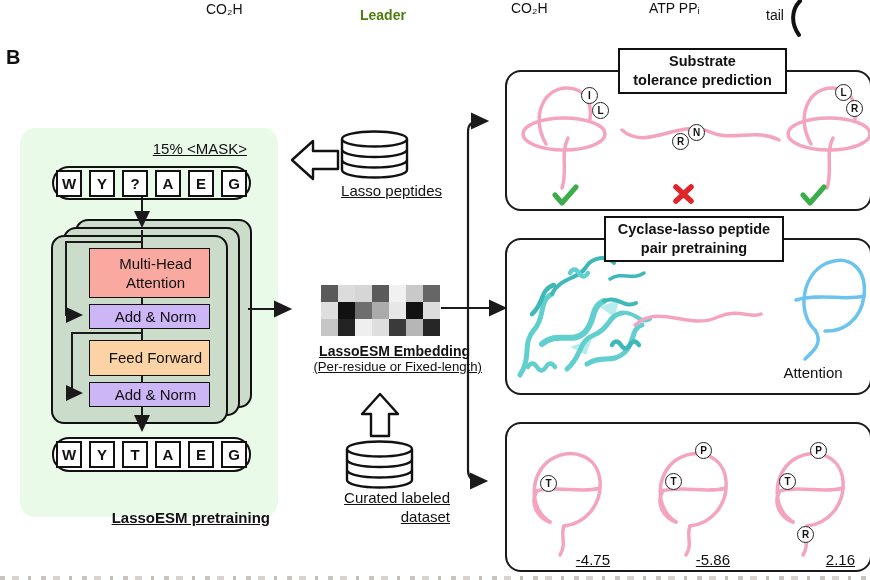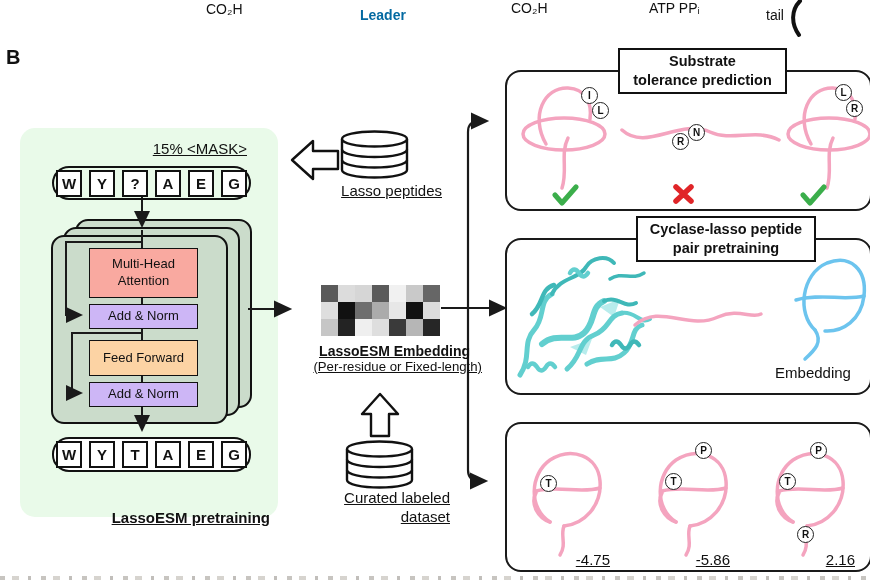--- a/index.html
+++ b/index.html
@@ -1,29 +1,29 @@
 <!DOCTYPE html>
 <html><head>
 <meta charset="utf-8">
 <style>
   html,body{margin:0;padding:0;background:#fff;}
   #canvas{position:relative;width:870px;height:580px;background:#ffffff;overflow:hidden;
           font-family:"Liberation Sans", sans-serif;color:#111;}
   .abs{position:absolute;}
   .ctr{text-align:right;text-decoration:underline;}
   .bold{font-weight:bold;}
-  .gray{color:#0369a1;}
+  .gray{color:#4d7c0f;}
   svg{display:block;}
   .layer1{z-index:1;} .layer2{z-index:2;} .layer3{z-index:3;}
 
   
   .panel{border-radius:15px;}
   .stackblock{width:173px;height:185px;border:2px solid #111;border-radius:13px;}
   .innerblock{border:1.8px solid #111;display:flex;align-items:center;justify-content:center;
-              text-align:center;font-size:13px;line-height:1.3;}
+              text-align:center;font-size:15px;line-height:1.3;padding-left:12px;}
   .pill{border:2.2px solid #111;border-radius:17px;display:flex;align-items:center;
         justify-content:center;gap:7px;background:transparent;}
   .token{width:22px;height:23px;border:2px solid #111;background:#fff;display:flex;
          align-items:center;justify-content:center;font-size:15px;font-weight:600;}
 
   
   .hgrid{display:grid;grid-template-columns:repeat(7,17px);grid-auto-rows:17px;}
 
   
   .predbox{background:#fff;border:2.2px solid #1a1a1a;border-radius:16px;width:363px;}
@@ -190,21 +190,21 @@
     <path d="M28 66 C12 38 26 9 50 10 C68 11 74 25 72 41" fill="none" stroke-width="3.5" stroke-linecap="round" stroke="#f4a4bf"></path>
     <path d="M50 60 C42 76 50 92 44 110" fill="none" stroke-width="3.5" stroke-linecap="round" stroke="#f4a4bf"></path>
   </svg>
   <div class="abs clabel layer3" style="left:835px;top:84px;">L</div>
   <div class="abs clabel layer3" style="left:846px;top:100px;">R</div>
   <svg class="abs layer3" style="left:800px;top:184px;" width="27" height="22" viewBox="0 0 27 22">
     <path d="M3 11 L10 19 L24 3" fill="none" stroke-width="5" stroke-linecap="round" stroke-linejoin="round" stroke="#3bae4b"></path>
   </svg>
 
   <div class="abs predbox layer1" style="left:505px;top:238px;height:153px;"></div>
-  <div class="abs titlebox layer3" style="left:636px;top:216px;width:168px;text-align:center;">
+  <div class="abs titlebox layer3" style="left:604px;top:216px;width:168px;text-align:center;">
     <div>Cyclase-lasso peptide</div>
     <div>pair pretraining</div>
   </div>
 
   <svg class="abs layer2" style="left:512px;top:249px;" width="145" height="140" viewBox="0 0 145 140">
     <polygon points="58,98 80,90 74,106" fill="#b8ecec"></polygon>
     <polygon points="88,58 108,50 102,68" fill="#b8ecec"></polygon>
     <path d="M8 126 C20 108 10 94 22 81 C34 68 26 52 40 45" fill="none" stroke-width="5" stroke-linecap="round" stroke="#62cfcf"></path>
     <path d="M40 45 C48 28 68 30 74 18 C80 8 95 6 102 14" fill="none" stroke-width="4" stroke-linecap="round" stroke="#3fb8b8"></path>
     <path d="M30 95 C45 82 60 95 72 84 C84 73 78 58 92 52" fill="none" stroke-width="6" stroke-linecap="round" stroke="#62cfcf"></path>
@@ -221,21 +221,21 @@
 
   <svg class="abs layer2" style="left:630px;top:295px;" width="135" height="40" viewBox="0 0 135 40">
     <path d="M5 30 C30 8 58 36 88 22 C108 13 122 24 131 19" fill="none" stroke-width="3.5" stroke-linecap="round" stroke="#f4a4bf"></path>
   </svg>
 
   <svg class="abs layer2" style="left:793px;top:250px;" width="78" height="112" viewBox="0 0 78 112">
     <path d="M22 80 C4 64 8 24 34 13 C58 4 74 20 71 46 C68 70 50 82 32 81" fill="none" stroke-width="3.5" stroke-linecap="round" stroke="#6cc4ee"></path>
     <path d="M3 50 C26 43 52 51 71 46" fill="none" stroke-width="3.5" stroke-linecap="round" stroke="#6cc4ee"></path>
     <path d="M22 80 C30 92 22 100 12 109" fill="none" stroke-width="3.5" stroke-linecap="round" stroke="#6cc4ee"></path>
   </svg>
-  <div class="abs vlabel layer3" style="left:755px;top:364px;width:116px;text-align:center;">Embedding</div>
+  <div class="abs vlabel layer3" style="left:755px;top:364px;width:116px;text-align:center;">Attention</div>
 
   <div class="abs predbox layer1" style="left:505px;top:422px;height:146px;"></div>
 
   <svg class="abs layer2" style="left:522px;top:436px;" width="85" height="122" viewBox="0 0 85 122">
     <path d="M28 86 C6 72 8 38 28 24 C50 10 76 20 78 45 C80 70 62 88 42 90" fill="none" stroke-width="3.5" stroke-linecap="round" stroke="#f4a4bf"></path>
     <path d="M28 86 C16 82 8 68 14 57" fill="none" stroke-width="3.5" stroke-linecap="round" stroke="#f4a4bf"></path>
     <path d="M14 55 C36 49 58 58 78 52" fill="none" stroke-width="3.5" stroke-linecap="round" stroke="#f4a4bf"></path>
     <path d="M42 90 C38 100 45 108 38 119" fill="none" stroke-width="3.5" stroke-linecap="round" stroke="#f4a4bf"></path>
   </svg>
   <div class="abs clabel layer3" style="left:540px;top:475px;">T</div>

